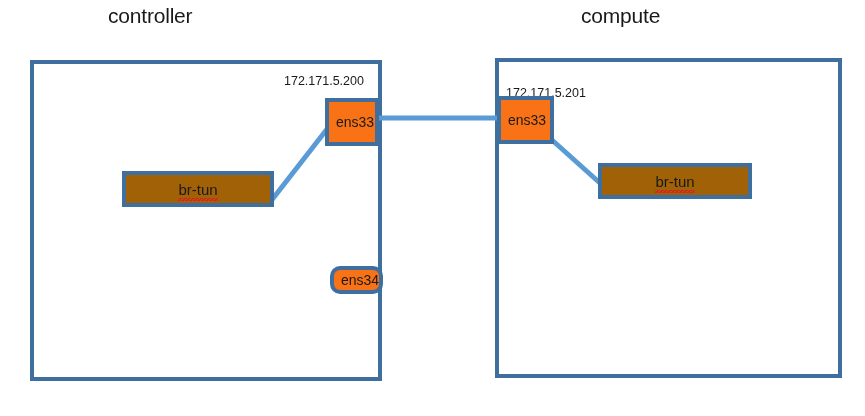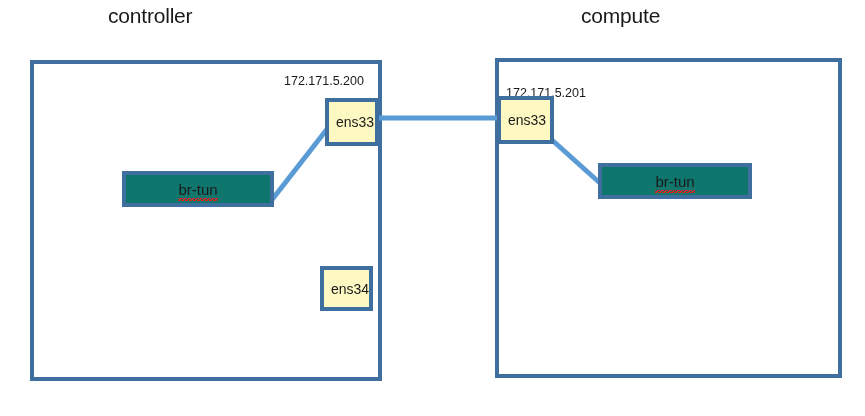--- a/index.html
+++ b/index.html
@@ -34,32 +34,32 @@
   }
   .ip-label {
     position: absolute;
     font-size: 12.5px;
     color: #1a1a1a;
     white-space: nowrap;
   }
   .nic-box {
     position: absolute;
     border: 4px solid #3f6f9f;
-    background: #fef9c3;
+    background: #f97316;
     box-sizing: border-box;
     display: flex;
     align-items: center;
     font-size: 14px;
     color: #1a1a1a;
     padding-left: 7px;
   }
   .bridge-box {
     position: absolute;
     border: 4px solid #3f6f9f;
-    background: #0f766e;
+    background: #a16207;
     box-sizing: border-box;
     display: flex;
     align-items: center;
     justify-content: center;
     font-size: 15px;
     color: #1a1a1a;
   }
   .spell {
     position: relative;
     display: inline-block;
@@ -110,21 +110,21 @@
 
     <line x1="552" y1="140" x2="601" y2="184" stroke="#5b9bd5" stroke-width="5"></line>
   </svg>
 
   <div class="ip-label z-top" style="left:284px; top:74px;text-align:right;">172.171.5.200</div>
 
   <div class="ip-label z-top" style="left:506px; top:72px;margin-top:14px;">172.171.5.201</div>
 
   <div class="nic-box z-top" style="left:325px; top:98px; width:54px; height:48px;">ens33</div>
 
-  <div class="nic-box z-top" style="left:320px; top:266px; width:53px; height:45px;">ens34</div>
+  <div class="nic-box z-top" style="left:330px; top:266px; width:53px; height:28px;border-radius:10px;">ens34</div>
 
   <div class="bridge-box z-top" style="left:122px; top:171px; width:152px; height:36px;">
     <span class="spell">br-tun</span>
   </div>
 
   <div class="nic-box z-top" style="left:497px; top:96px; width:57px; height:48px;">ens33</div>
 
   <div class="bridge-box z-top" style="left:598px; top:163px; width:154px; height:36px;">
     <span class="spell">br-tun</span>
   </div>

